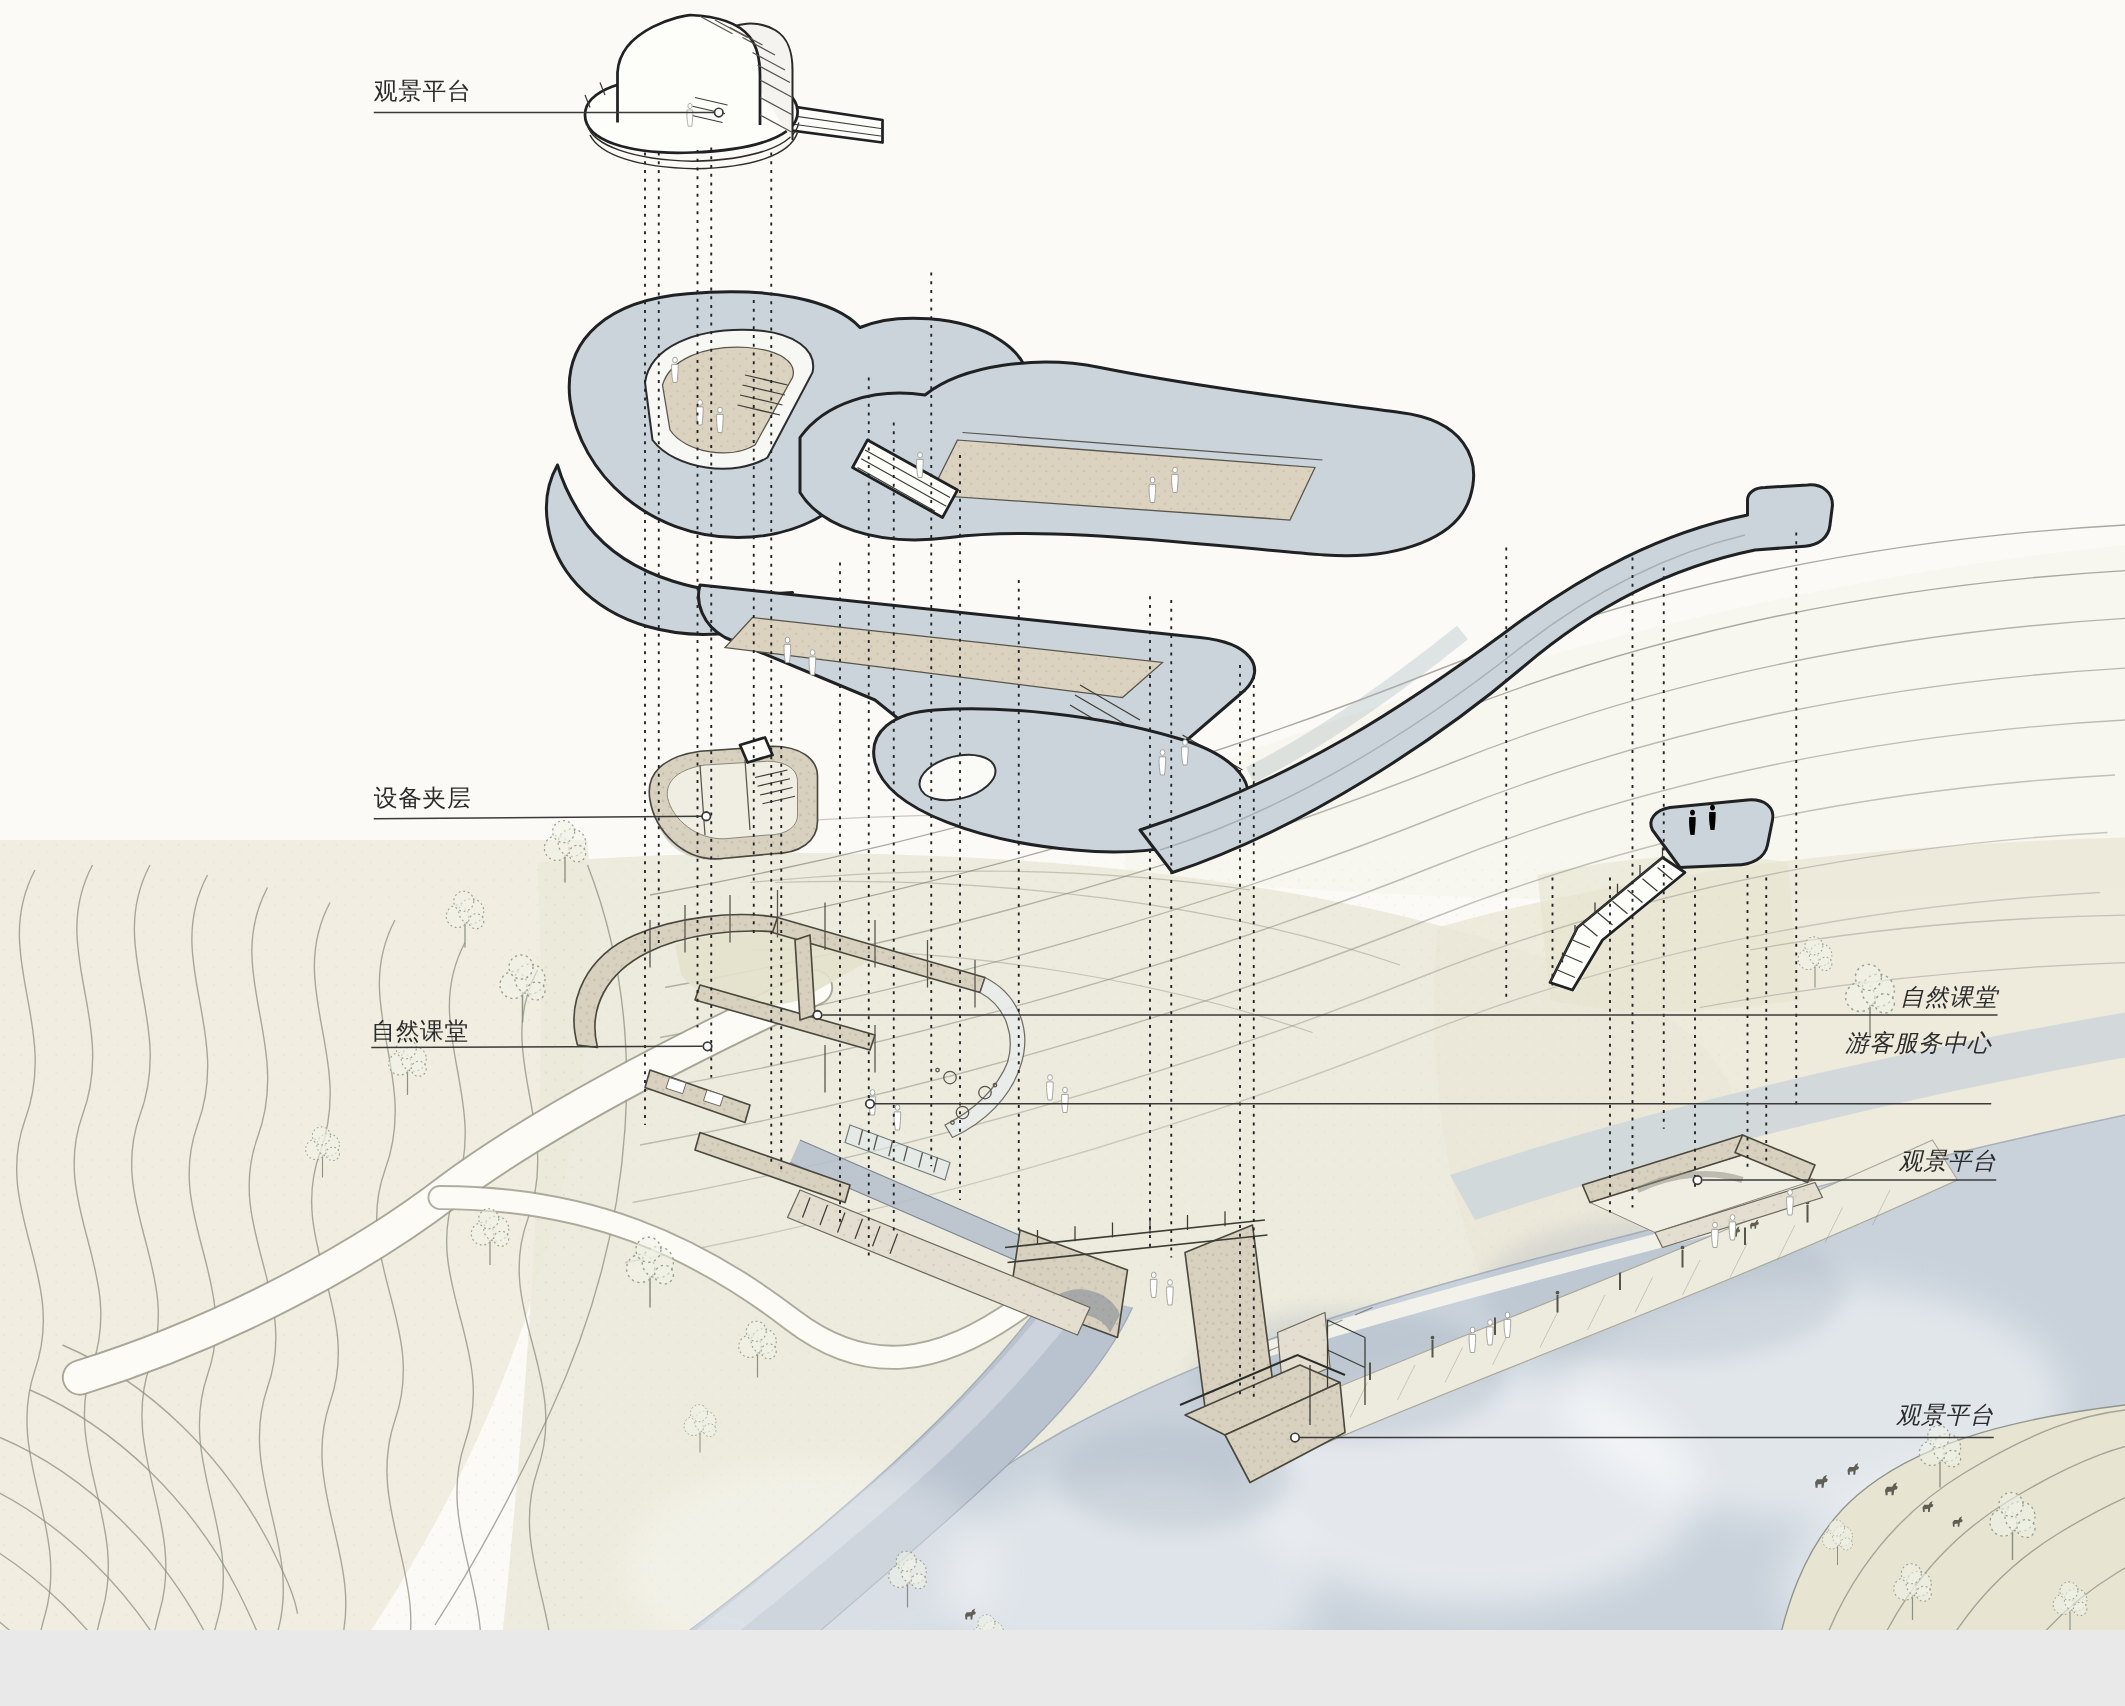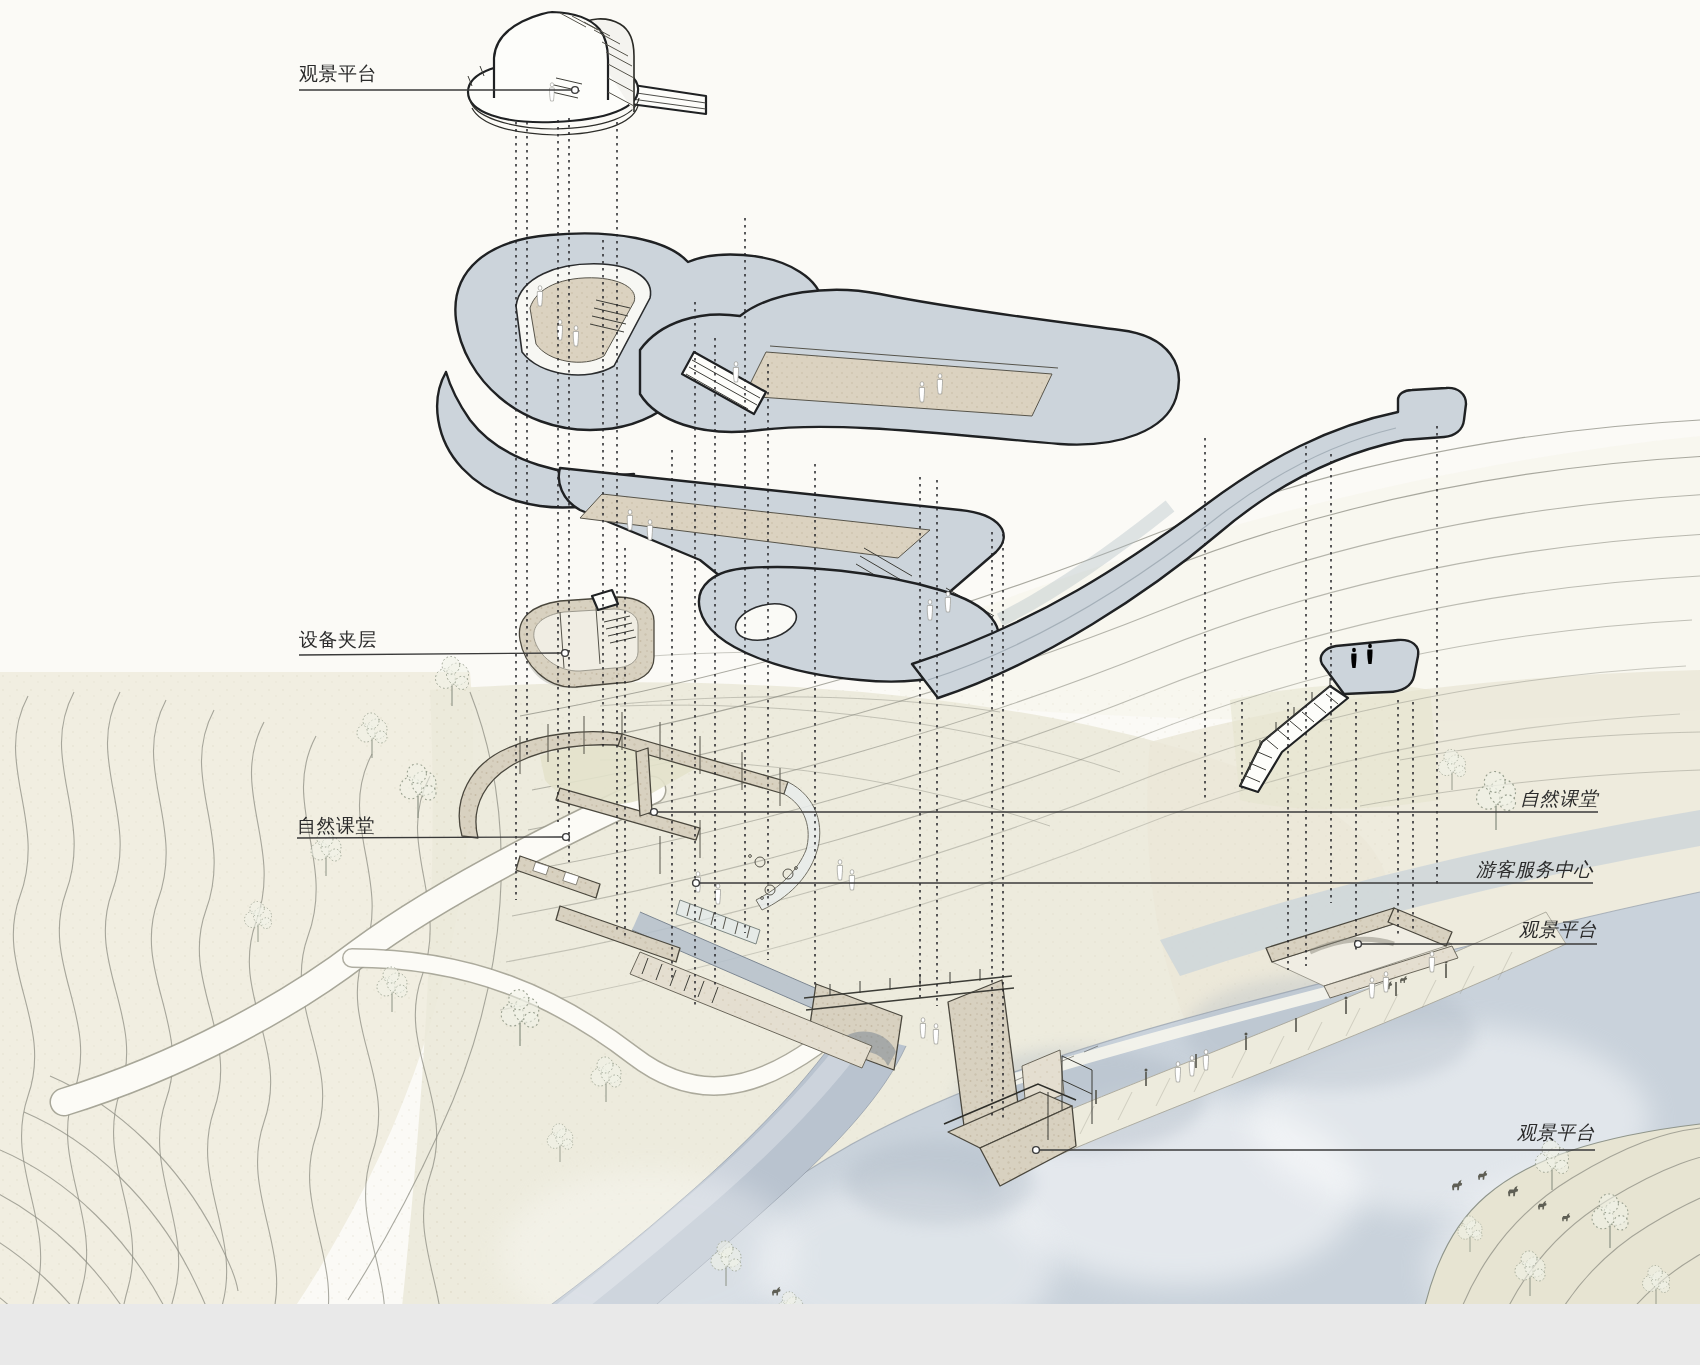--- a/index.html
+++ b/index.html
@@ -377,16 +377,16 @@
     <circle class="leaderdot" cx="1358" cy="944" r="3.4"></circle>
     <line class="leader" x1="1040" y1="1150" x2="1595" y2="1150"></line>
     <circle class="leaderdot" cx="1036" cy="1150" r="3.4"></circle>
   </g>
 </svg>
 
   <div class="label" style="left:299px;top:62px">观景平台</div>
   <div class="label" style="left:299px;top:628px">设备夹层</div>
   <div class="label" style="left:297px;top:814px">自然课堂</div>
   <div class="label right" style="right:102px;top:787px">自然课堂</div>
-  <div class="label right" style="right:107px;top:858px">游客服务中心</div>
+  <div class="label right" style="right:107px;top:824px">游客服务中心</div>
   <div class="label right" style="right:103px;top:918px">观景平台</div>
   <div class="label right" style="right:105px;top:1121px">观景平台</div>
 </div>
 
 </body></html>

